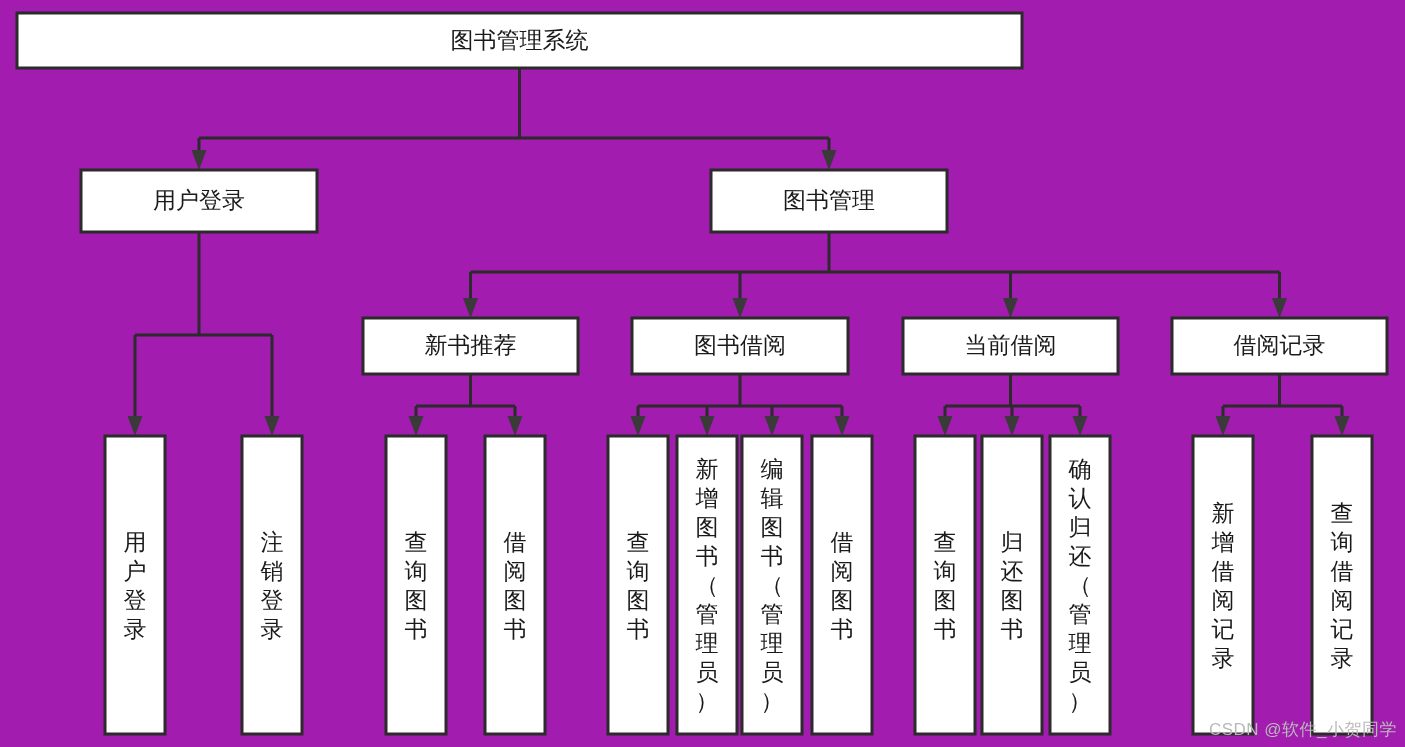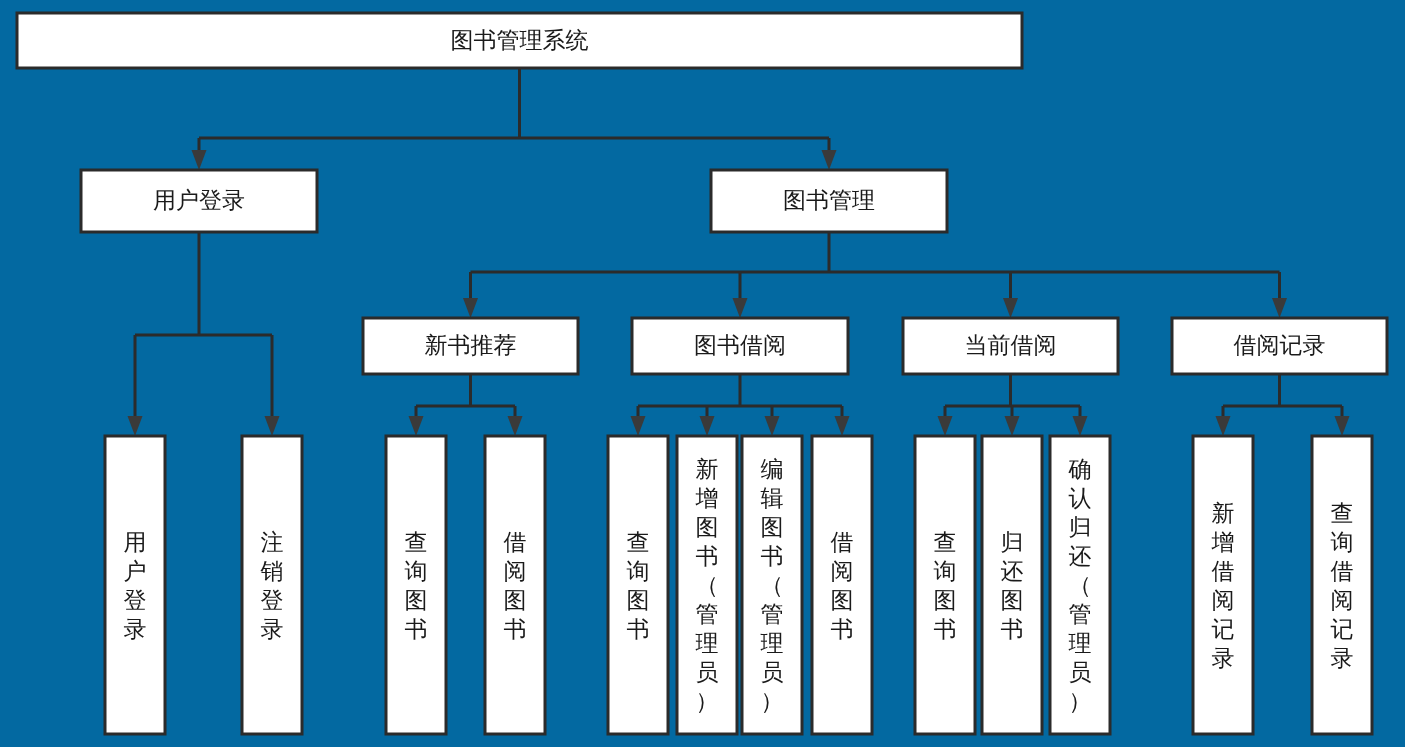--- a/index.html
+++ b/index.html
@@ -8,21 +8,21 @@
     padding: 0;
     background: #ffffff;
   }
   body {
     font-family: "Liberation Sans", "DejaVu Sans", sans-serif;
   }
   #diagram-root {
     position: relative;
     width: 1405px;
     height: 747px;
-    background: #0369a1;
+    background: #a21caf;
     overflow: hidden;
   }
   svg.diagram-canvas {
     position: absolute;
     left: 0;
     top: 0;
     width: 1405px;
     height: 747px;
     display: block;
   }
@@ -215,13 +215,14 @@
         <g>
           <rect class="node-box" x="1193" y="436" width="60" height="298"></rect>
           <text class="node-label-v" x="1223" y="520.62"><tspan x="1223" dy="0">新</tspan><tspan x="1223" dy="29">增</tspan><tspan x="1223" dy="29">借</tspan><tspan x="1223" dy="29">阅</tspan><tspan x="1223" dy="29">记</tspan><tspan x="1223" dy="29">录</tspan></text>
         </g>
         <g>
           <rect class="node-box" x="1312" y="436" width="60" height="298"></rect>
           <text class="node-label-v" x="1342" y="520.62"><tspan x="1342" dy="0">查</tspan><tspan x="1342" dy="29">询</tspan><tspan x="1342" dy="29">借</tspan><tspan x="1342" dy="29">阅</tspan><tspan x="1342" dy="29">记</tspan><tspan x="1342" dy="29">录</tspan></text>
         </g>
       </g>
   </svg>
+  <div class="watermark-text">CSDN @软件_小贺同学</div>
 </div>
 
 </body></html>

